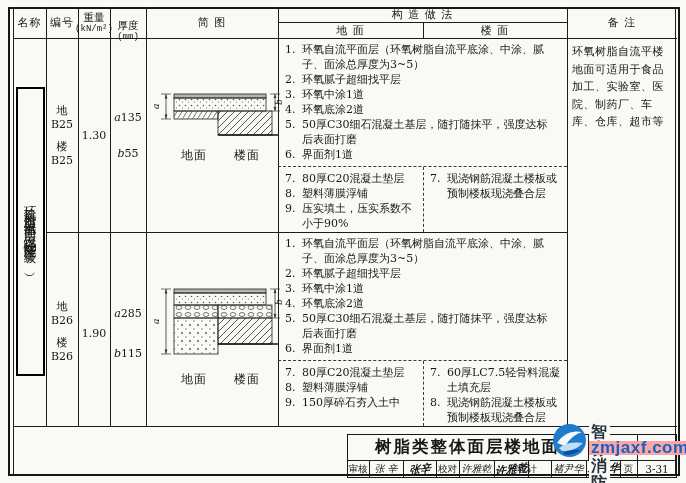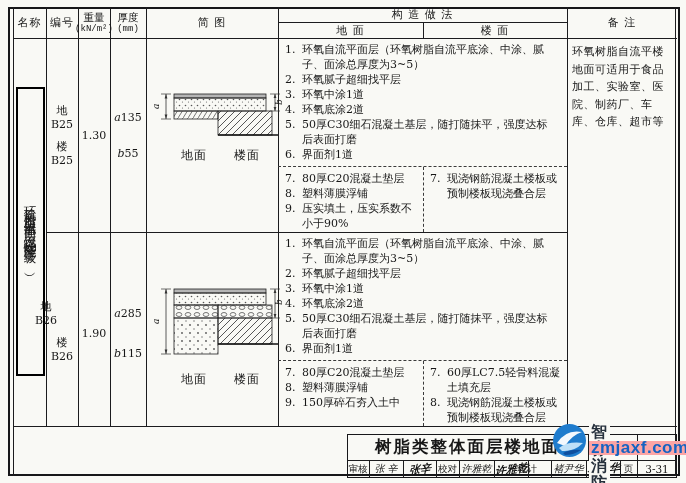--- a/index.html
+++ b/index.html
@@ -63,21 +63,21 @@
     <div class="dvl" style="left:423px;top:167px;height:65px;"></div>
     <div class="dvl" style="left:423px;top:361px;height:65px;"></div>
   </div>
 
   <div class="cell hdr" style="left:13px;top:7px;width:33px;height:31px;">名称</div>
   <div class="cell hdr" style="left:46px;top:7px;width:32px;height:31px;">编号</div>
   <div class="cell hdr2" style="left:78px;top:7px;width:32px;height:31px;">
     <span>重量</span>
     <span class="unit">(kN/m²)</span>
   </div>
-  <div class="cell hdr2" style="left:110px;top:7px;width:36px;height:31px;">
+  <div class="cell hdr2" style="left:110px;top:15px;width:36px;height:31px;">
     <span>厚度</span>
     <span class="unit">(mm)</span>
   </div>
   <div class="cell hdr" style="left:146px;top:7px;width:132px;height:31px;">简 图</div>
   <div class="cell hdr" style="left:278px;top:7px;width:289px;height:15px;">构 造 做 法</div>
   <div class="cell hdr" style="left:278px;top:22px;width:145px;height:16px;">地 面</div>
   <div class="cell hdr" style="left:423px;top:22px;width:144px;height:16px;">楼 面</div>
   <div class="cell hdr" style="left:567px;top:7px;width:110px;height:31px;">备 注</div>
 
   <div class="namebox">
@@ -170,21 +170,21 @@
         <span class="t">压实填土，压实系数不小于90%</span>
       </div>
   </div>
   <div class="list" style="left:430px;top:171px;width:131px;">
     <div class="item">
         <span class="no">7.</span>
         <span class="t">现浇钢筋混凝土楼板或预制楼板现浇叠合层</span>
       </div>
   </div>
 
-  <div class="cell code" style="left:30px;top:304px;width:32px;height:18px;">地B26</div>
+  <div class="cell code" style="left:46px;top:304px;width:32px;height:18px;">地B26</div>
   <div class="cell code" style="left:46px;top:340px;width:32px;height:18px;">楼B26</div>
   <div class="cell code" style="left:78px;top:324px;width:32px;height:18px;">1.90</div>
   <div class="cell code" style="left:110px;top:304px;width:36px;height:18px;">
     <span class="it">a</span>
       <span>285</span>
   </div>
   <div class="cell code" style="left:110px;top:344px;width:36px;height:18px;">
     <span class="it">b</span>
       <span>115</span>
   </div>

